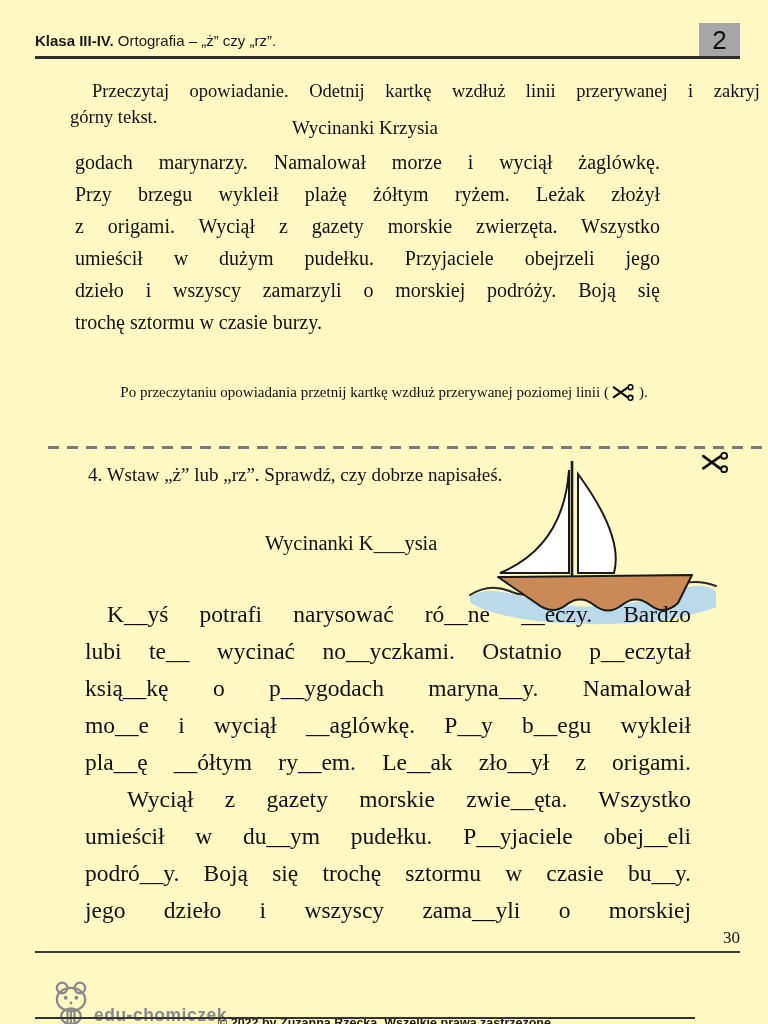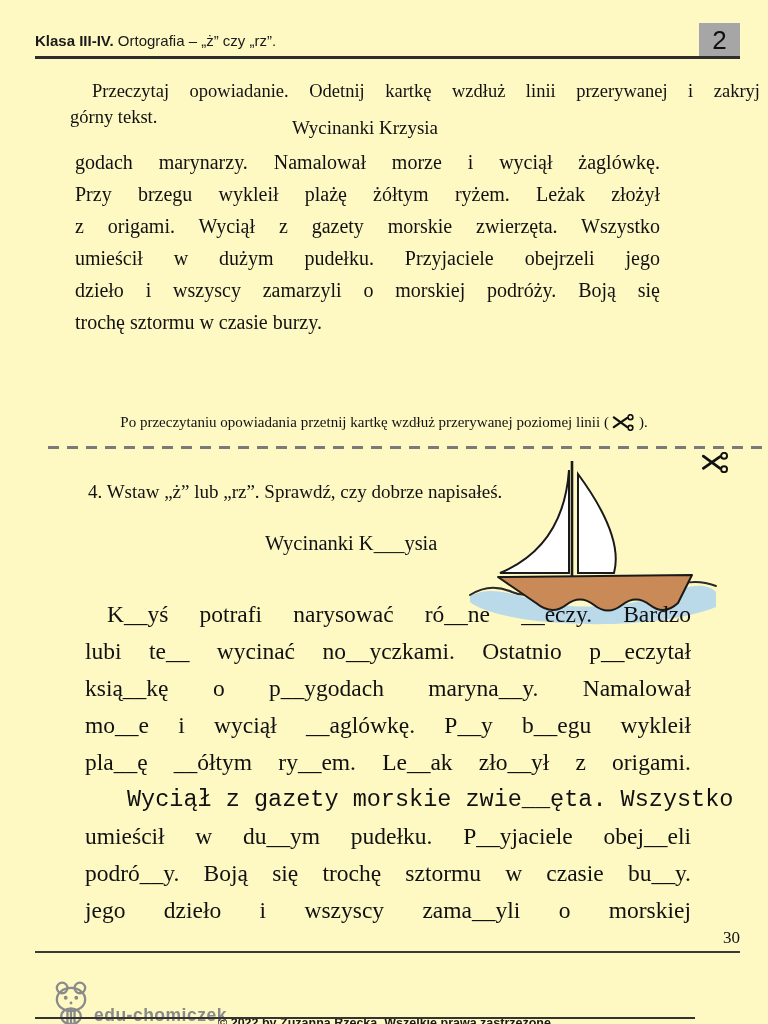--- a/index.html
+++ b/index.html
@@ -24,31 +24,31 @@
 
   
   .story-title{top:117px;left:0;width:730px;text-align:center;font-size:19px;}
   .story{top:146px;left:75px;width:585px;}
   .story .line{height:32px;line-height:32px;font-size:20px;}
 
   
   .line{white-space:nowrap;text-align:justify;text-align-last:justify;overflow:visible;}
   .line.left{text-align-last:left;}
   .line.indent{text-indent:22px;}
-  .line.indent2{text-indent:42px;font-family:Liberation Mono, monospace;}
+  .line.indent2{text-indent:42px;}
 
   
-  .cut-note{top:414px;left:0;width:768px;text-align:center;font-size:15px;}
+  .cut-note{top:384px;left:0;width:768px;text-align:center;font-size:15px;}
   .cut-note svg{vertical-align:-4px;margin:0 3px;}
   .dash-line{top:446px;left:48px;width:720px;height:3px;
     background:repeating-linear-gradient(90deg,#7a7a7a 0 11px,transparent 11px 19px);}
   .scissors-2{top:452px;left:701px;}
 
   
-  .ex-heading{top:481px;left:88px;font-size:19px;white-space:nowrap;}
+  .ex-heading{top:464px;left:88px;font-size:19px;white-space:nowrap;}
   .ex-title{top:532px;left:265px;font-size:20.5px;white-space:nowrap;}
   .boat{top:455px;left:468px;}
   .fill{top:596px;left:85px;width:606px;}
   .fill .line{height:37px;line-height:37px;font-size:23.5px;}
 
   
   .page-num{top:928px;left:0;width:740px;text-align:right;font-size:17px;}
   .foot-rule{top:951px;left:35px;width:705px;height:2px;background:#3a3a3a;}
   .brand{top:980px;left:48px;display:flex;align-items:flex-end;gap:0;}
   .brand-name{font-size:17.5px;font-weight:bold;color:#8a8a8a;letter-spacing:.5px;}

